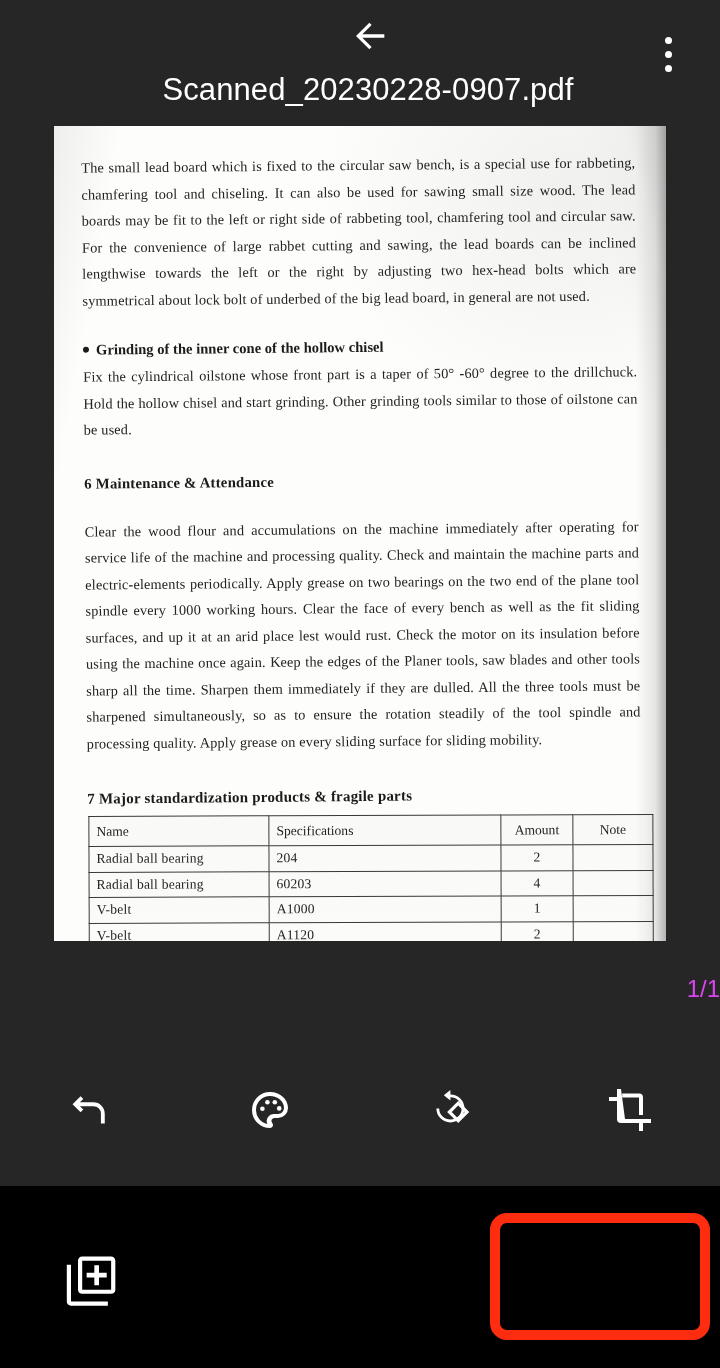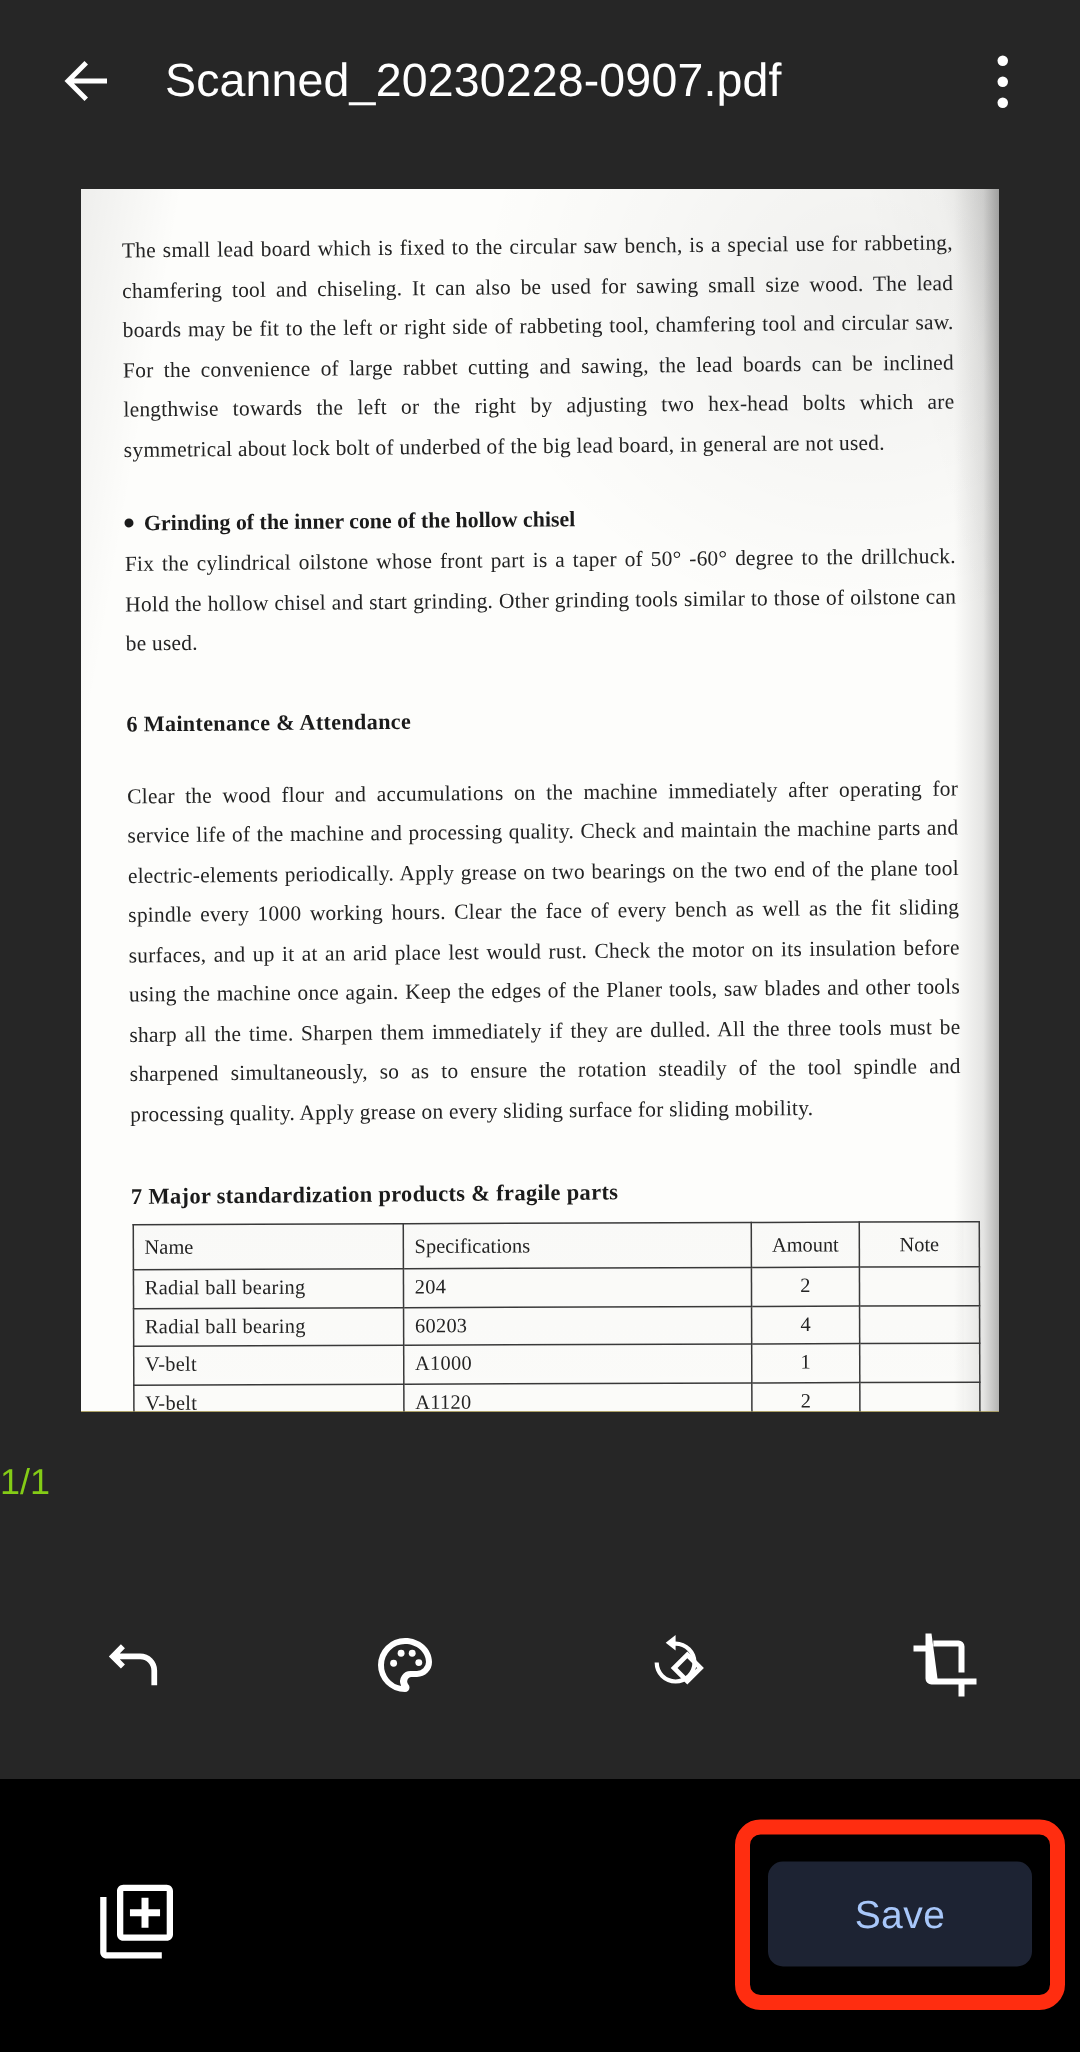--- a/index.html
+++ b/index.html
@@ -13,21 +13,21 @@
     position: relative;
     width: 720px; height: 1368px;
     background: #262626;
   }
 
   
   .appbar {
     position: absolute; top: 0; left: 0;
     width: 720px; height: 108px;
     background: #262626;
-    display: flex; align-items: center;
+    display: flex; align-items: center; flex-direction: column;
   }
   .back-btn {
     width: 72px; height: 72px;
     margin-left: 22px;
     display: flex; align-items: center; justify-content: center;
     cursor: pointer;
   }
   .appbar-title {
     color: #ffffff;
     font-size: 31px;
@@ -153,22 +153,22 @@
     position: absolute; inset: 0;
     background: linear-gradient(180deg, rgba(0,0,0,0.015), rgba(0,0,0,0));
     pointer-events: none;
   }
 
   
   .page-counter {
     position: absolute;
     left: 0; top: 975px;
     width: 720px;
-    text-align: left;
-    color: #84cc16;
+    text-align: right;
+    color: #d946ef;
     font-size: 24px;
   }
 
   
   .edit-toolbar {
     position: absolute;
     left: 0; top: 1060px;
     width: 720px; height: 100px;
     display: flex;
     align-items: center;
@@ -339,17 +339,16 @@
   <div class="bottom-bar"></div>
 
   <div class="add-btn">
     <svg width="56" height="56" viewBox="0 0 24 24">
       <path d="M3 5H1.2v15.8c0 1 .8 1.8 1.8 1.8h15.8V20.8H3z" fill="#ffffff"></path>
       <path d="M20.2 1.5H7.8c-1 0-1.8.8-1.8 1.8v12.4c0 1 .8 1.8 1.8 1.8h12.4c1 0 1.8-.8 1.8-1.8V3.3c0-1-.8-1.8-1.8-1.8zm0 14.2H7.8V3.3h12.4z" fill="#ffffff"></path>
       <path d="M13 5.2h2v3.3h3.3v2H15v3.3h-2v-3.3H9.7v-2H13z" fill="#ffffff"></path>
     </svg>
   </div>
 
-  <button class="save-btn">Save</button>
 
   <div class="annotation"></div>
 
 </div>
 
 </body></html>

